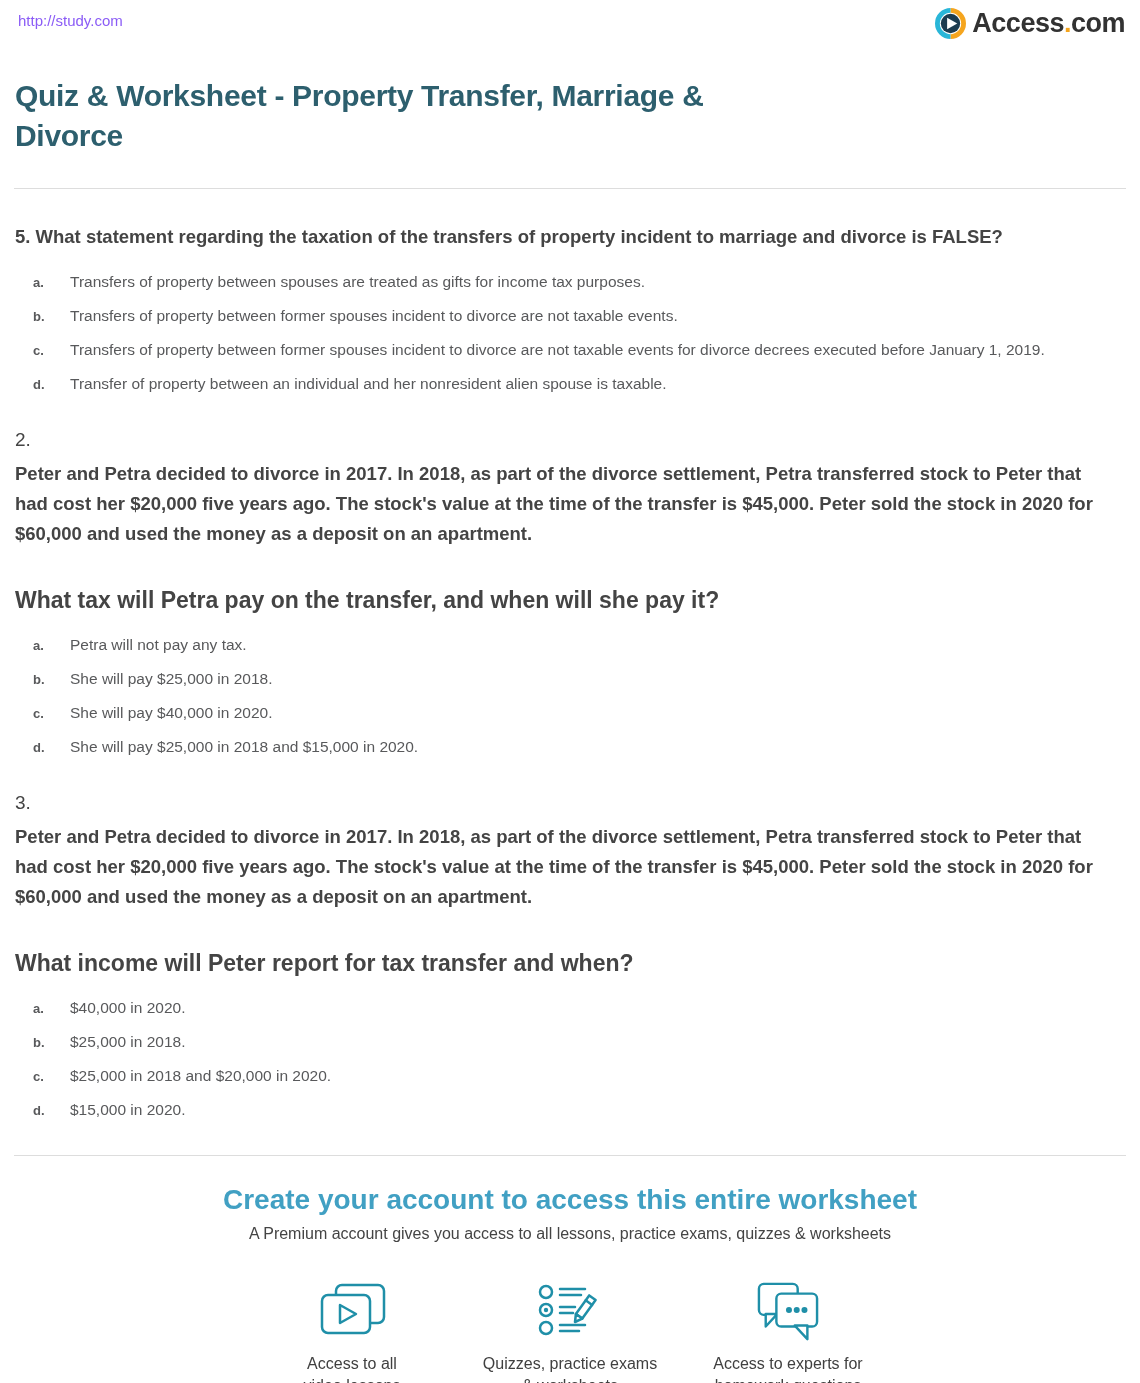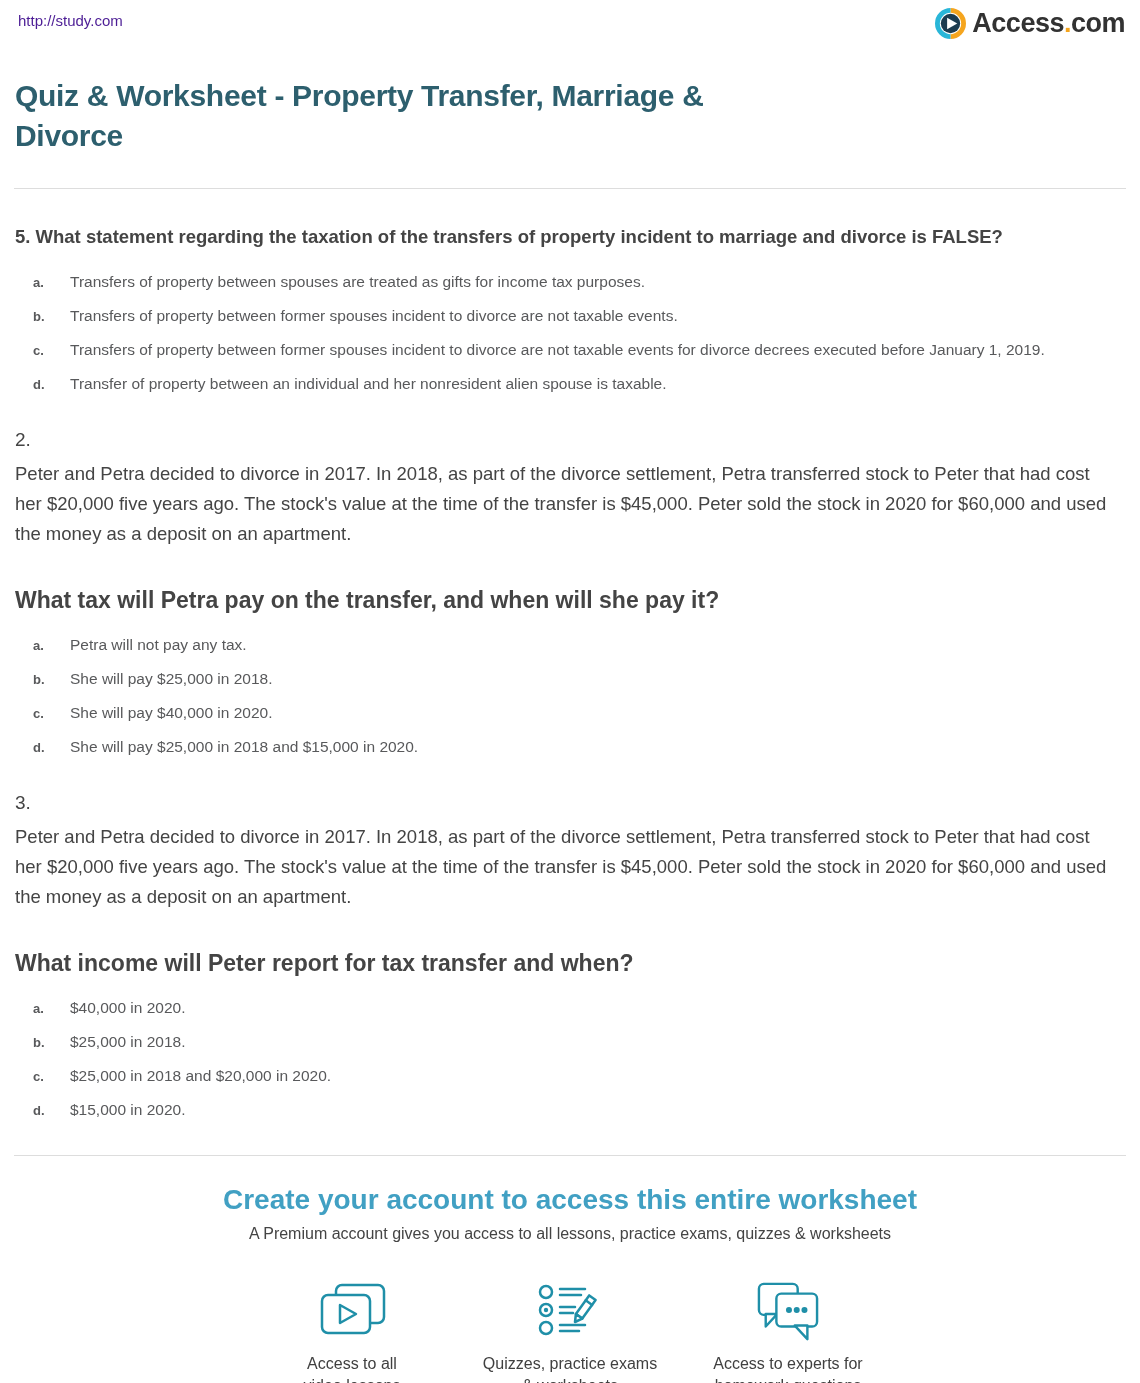--- a/index.html
+++ b/index.html
@@ -18,41 +18,41 @@
   html,body{margin:0;padding:0;}
   body{
     width:1140px;
     min-height:1383px;
     background:#ffffff;
     font-family:"Liberation Sans","DejaVu Sans",sans-serif;
     color:var(--text-dark);
   }
   
   .header{position:relative;height:50px;}
-  .page-url{position:absolute;left:18px;top:12px;font-size:15px;color:#4c1d95;}
+  .page-url{position:absolute;left:18px;top:12px;font-size:15px;color:#8b5cf6;}
   .logo{position:absolute;right:15px;top:8px;display:flex;align-items:center;cursor:pointer;}
   .logo svg{width:31px;height:31px;display:block;}
   .logo-text{font-size:27px;font-weight:bold;color:var(--logo-dark);letter-spacing:-0.5px;margin-left:6px;}
   .logo-text .dot{color:var(--logo-orange);}
   
   .page-title{
     margin:26px 25px 0 15px;
     max-width:755px;
     font-size:30px;
     line-height:40px;
     font-weight:bold;
     color:var(--title-teal);
     letter-spacing:-0.3px;
   }
   .rule{border:none;border-top:1px solid var(--divider);margin:32px 14px 0 14px;}
   
   .question{margin:0 25px 0 15px;}
   .q-heading{margin-top:33px;font-size:18.5px;line-height:30px;font-weight:bold;color:var(--text-dark);}
   .q-number{margin-top:30px;font-size:19px;line-height:26px;color:var(--text-dark);}
-  .q-body{margin-top:6px;font-size:18.5px;line-height:30px;font-weight:normal;color:var(--text-dark);}
+  .q-body{margin-top:6px;font-size:18.5px;line-height:30px;font-weight:bold;color:var(--text-dark);}
   .q-sub{margin-top:36px;font-size:23px;line-height:30px;font-weight:bold;color:var(--text-dark);}
   .options{margin-top:17px;}
   .option{display:flex;align-items:baseline;margin-bottom:8px;}
   .opt-letter{flex:0 0 37px;margin-left:18px;font-size:13px;font-weight:bold;color:var(--text-gray);}
   .opt-text{flex:1;font-size:15.5px;line-height:26px;color:var(--text-gray);}
   
   .cta{margin-top:24px;text-align:center;}
   .cta-heading{font-size:28px;color:var(--accent-blue);font-weight:bold;margin:28px 0 0 0;}
   .cta-sub{font-size:16px;color:var(--text-dark);margin-top:9px;}
   .features{display:flex;justify-content:center;margin-top:38px;}

